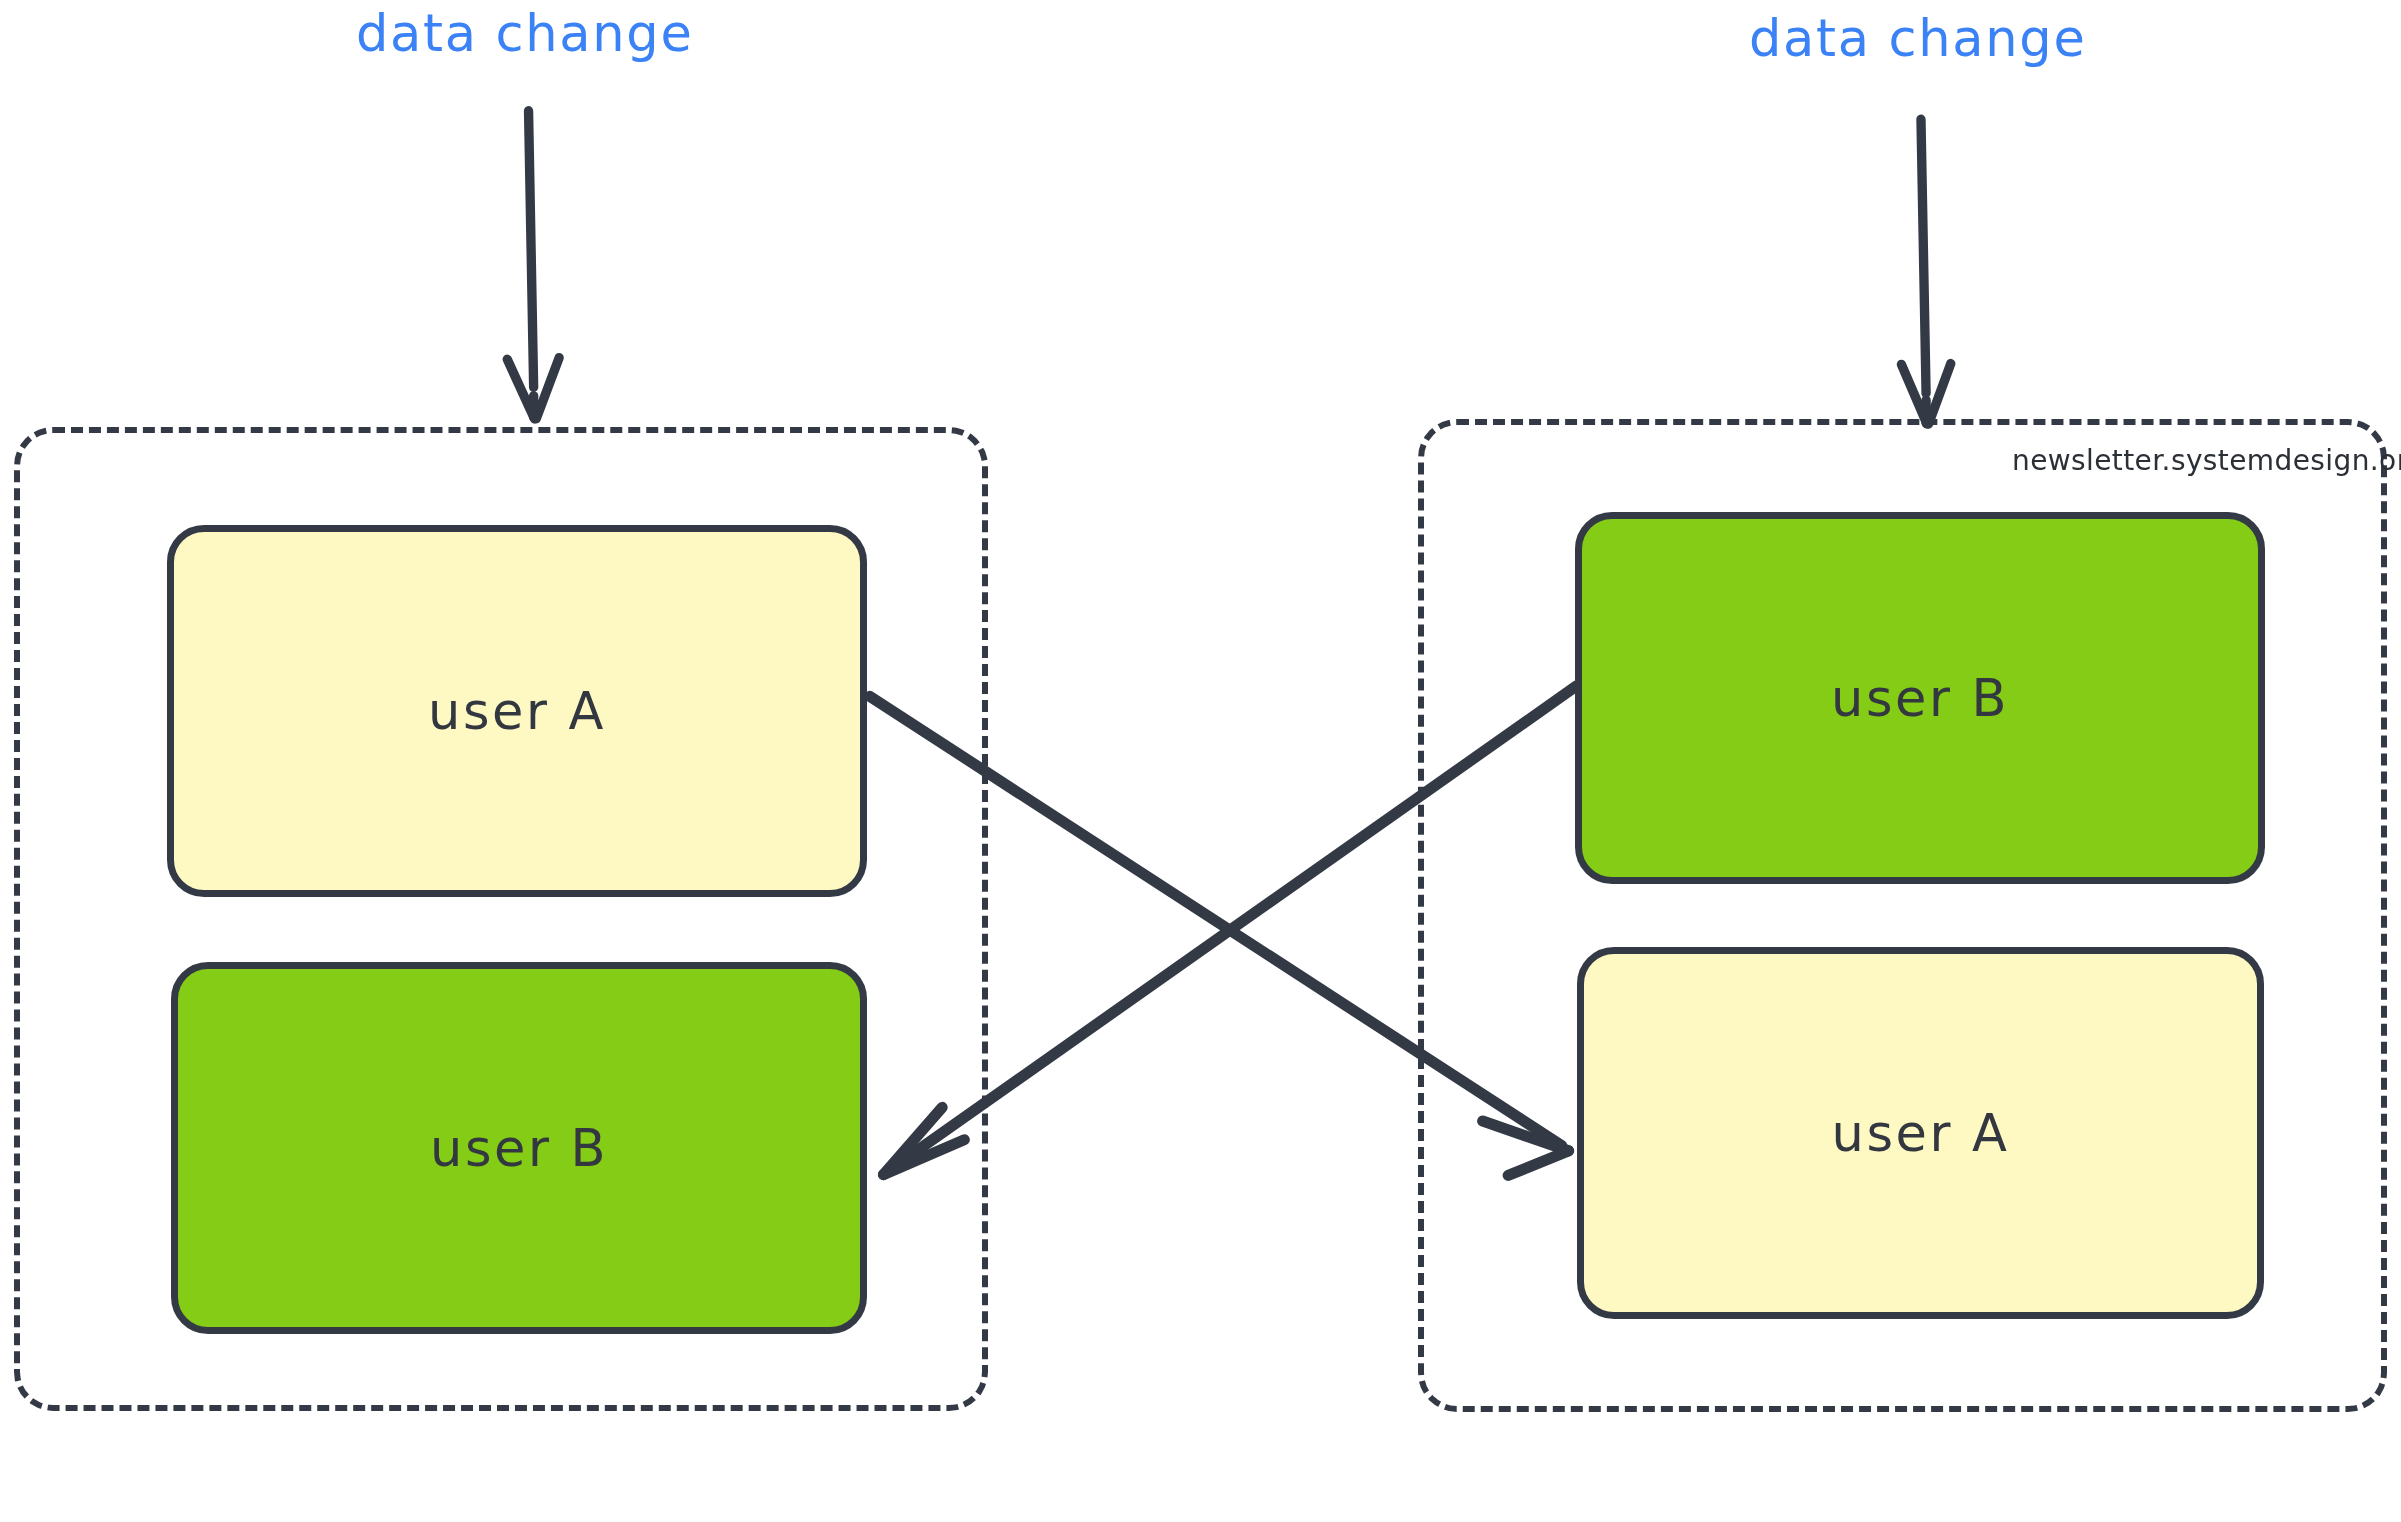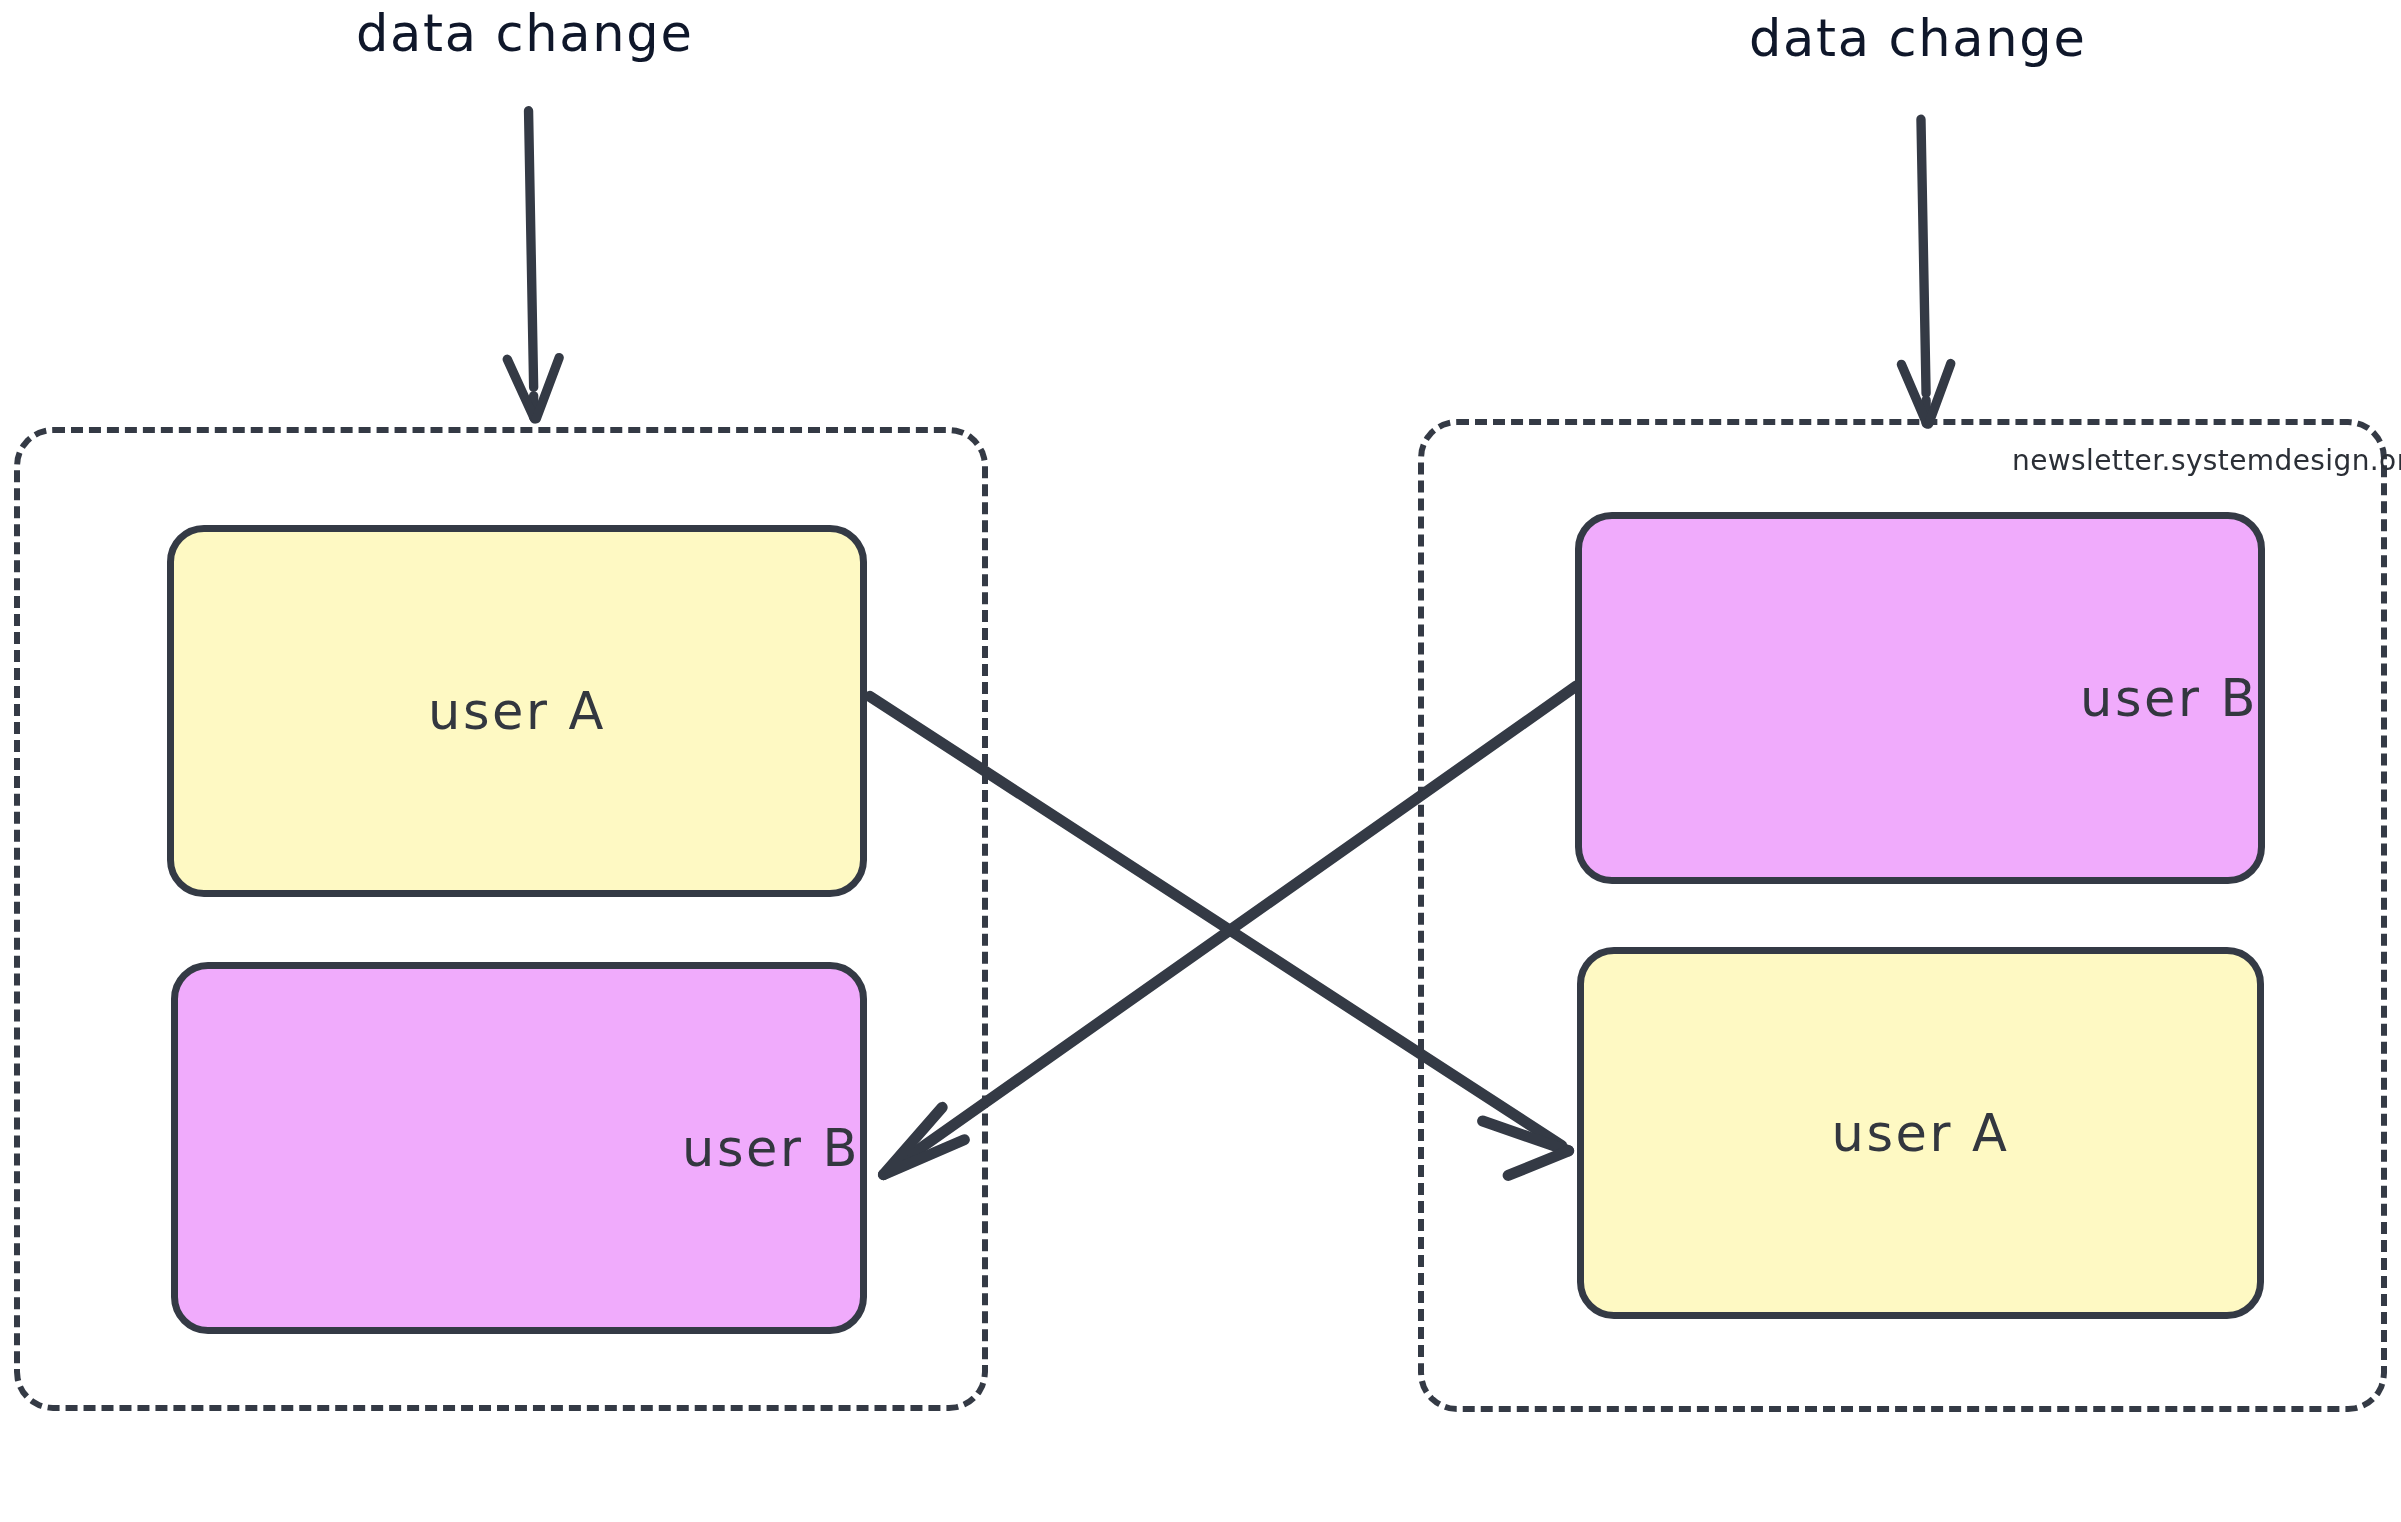--- a/index.html
+++ b/index.html
@@ -14,21 +14,21 @@
     position: relative;
     width: 2401px;
     height: 1522px;
     background: #ffffff;
     overflow: hidden;
   }
   
   .hand {
     position: absolute;
     font-family: "DejaVu Sans", sans-serif;
-    color: #0f172a;
+    color: #3b82f6;
     white-space: nowrap;
     letter-spacing: 0.9px;
   }
   .label-datachange {
     font-size: 51px;
     font-weight: 400;
     letter-spacing: 1.7px;
   }
   .label-dc-name {
     font-size: 53px;
@@ -66,21 +66,21 @@
   .node {
     position: absolute;
     box-sizing: border-box;
     border: 7.7px solid #343a45;
     border-radius: 37px;
     display: flex;
     align-items: center;
     justify-content: center;
   }
   .node.green { background: #fef9c3; }
-  .node.blue  { background: #f0abfc; justify-content: flex-end; }
+  .node.blue  { background: #84cc16; }
 
   
   .node::before {
     content: "";
     position: absolute;
     left: -3.4px;
     top: -5.1px;
     right: 1.7px;
     bottom: 5.1px;
     border-radius: 37px;

